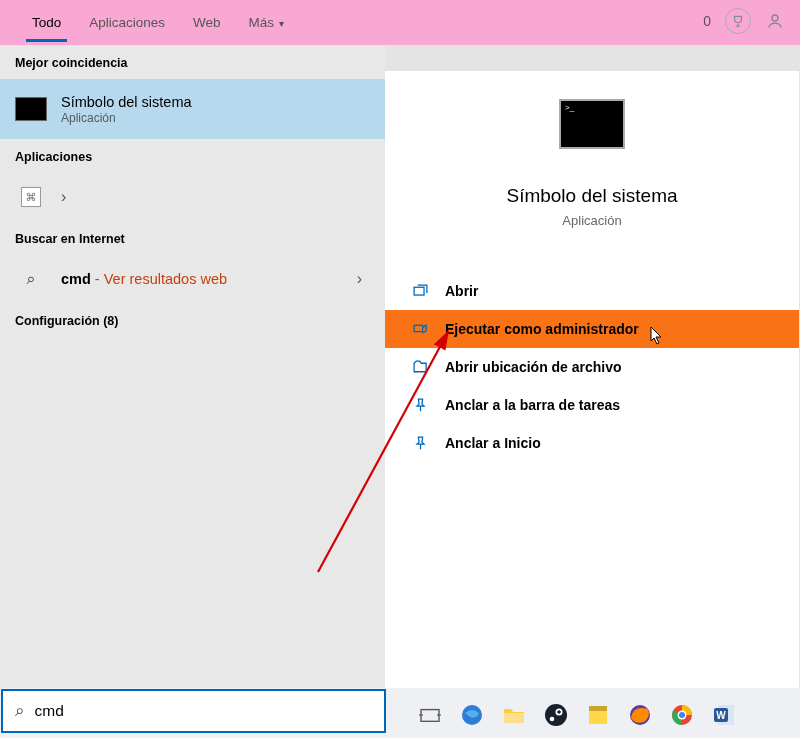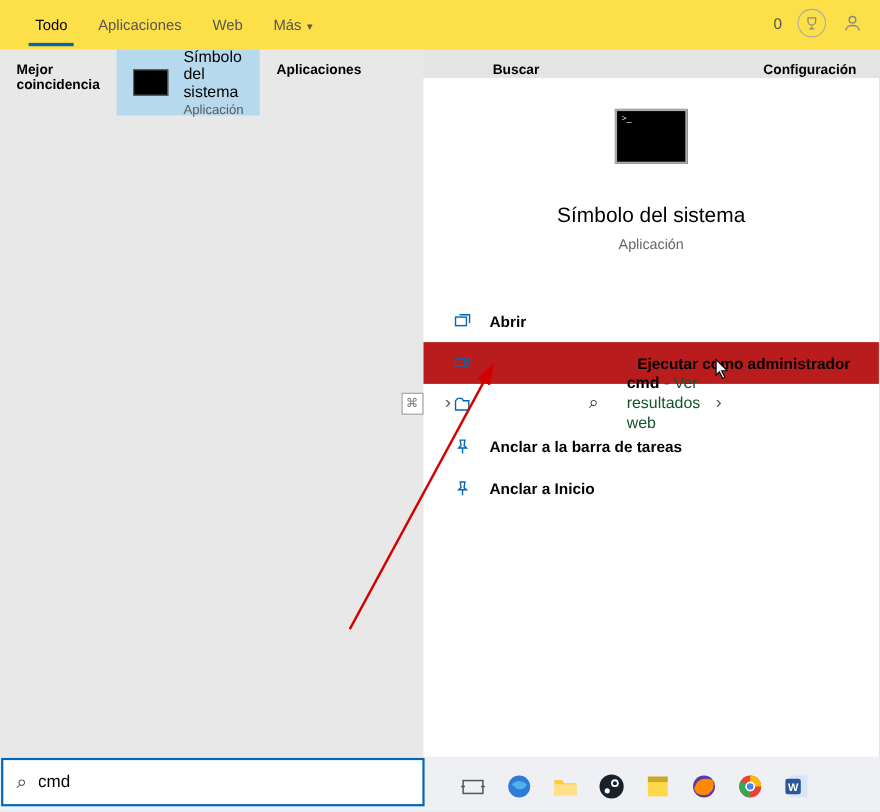--- a/index.html
+++ b/index.html
@@ -1,29 +1,29 @@
 <!DOCTYPE html>
 <html><head>
   <meta charset="utf-8">
   <style>
     * { margin: 0; padding: 0; box-sizing: border-box; font-family: "Segoe UI", Tahoma, sans-serif; }
     body { width: 800px; height: 738px; background: #e4e4e4; position: relative; overflow: hidden; }
 
     
-    .tabs-bar { height: 45px; background: #fde047; display: flex; align-items: center; padding-left: 18px; position: relative; }
+    .tabs-bar { height: 45px; background: #f9a8d4; display: flex; align-items: center; padding-left: 18px; position: relative; }
     .tab { padding: 12px 14px; font-size: 13.5px; color: #555; cursor: pointer; position: relative; }
     .tab.active { color: #000; font-weight: 400; }
     .tab.active::after { content: ""; position: absolute; bottom: 0; left: 8px; right: 8px; height: 3px; background: #0067b8; }
     .tab .chevron { margin-left: 5px; font-size: 10px; display: inline-block; }
     .top-right { position: absolute; right: 15px; top: 8px; display: flex; align-items: center; gap: 14px; font-size: 14px; color: #555; }
     .trophy-badge { width: 26px; height: 26px; border: 1.5px solid #aaa; border-radius: 50%; display:flex; align-items:center; justify-content:center; }
     .person { width: 20px; height: 20px; display:flex; align-items:center; justify-content:center; }
 
     .content { display: flex; height: 643px; }
-    .left-pane { width: 385px; background: #e8e8e8; display:flex; flex-direction:row; }
+    .left-pane { width: 385px; background: #e8e8e8; display:flex; flex-direction:column; }
     .right-pane { flex: 1; background: #fff; margin-top: 26px; margin-right: 1px; }
 
     .section-header { font-size: 12.5px; padding: 11px 15px 9px; color: #000; }
     .bold { font-weight: 600; }
 
     .result-item { display: flex; align-items: center; padding: 10px 15px; gap: 14px; position: relative; }
     .result-item.best { background: #b6d9ed; height: 60px; }
     .result-icon { width: 32px; height: 28px; display:flex; align-items:center; justify-content:center; flex-shrink:0; }
     .cmd-icon { width: 32px; height: 24px; background: #000; border: 1px solid #666; }
     .file-icon { width: 20px; height: 20px; border: 1px solid #999; background:#fff; display:flex; align-items:center; justify-content:center; font-size:11px; color:#777; }
@@ -36,21 +36,21 @@
 
     
     .preview { text-align: center; padding-top: 28px; }
     .preview-icon { width: 66px; height: 50px; background: #000; border: 2px solid #aaa; display:inline-block; position: relative; }
     .preview-icon::before { content: ">_"; color: #fff; position:absolute; top:2px; left:4px; font-size:8px; }
     .preview-title { font-size: 19px; margin-top: 32px; color:#000; }
     .preview-sub { font-size: 13px; color: #666; margin-top: 6px; }
 
     .actions { margin-top: 44px; }
     .action-item { display:flex; align-items:center; gap: 16px; padding: 10px 26px; font-size: 14px; color: #000; font-weight: bold; }
-    .action-item.hover { background: #b91c1c; justify-content: space-between; }
+    .action-item.hover { background: #f97316; }
     .action-icon { width: 18px; height: 18px; color: #0067b8; display:flex; align-items:center; justify-content:center; }
 
     
     .bottom-bar { position: absolute; bottom: 0; left: 0; width: 800px; height: 50px; display: flex; background: #eef0f3; }
     .search-box { width: 385px; height: 44px; background: #fff; border: 2px solid #0067b8; display: flex; align-items: center; padding: 0 12px; margin: 1px 0 0 1px; }
     .search-box .mag { font-size: 17px; color: #444; margin-right: 10px; }
     .search-box input { border: none; outline: none; font-size: 15.5px; width: 100%; background: transparent; }
     .taskbar-icons { flex:1; display:flex; align-items:center; gap: 14px; padding-left: 30px; padding-top:3px; }
     .tb-icon { width: 28px; height: 28px; display:flex; align-items:center; justify-content:center; font-size:18px; }
 
@@ -104,21 +104,21 @@
         </div>
       <span class="chevron-right">›</span>
     </div>
 
     <div class="section-header bold">Buscar en Internet</div>
     <div class="result-item">
       <div class="result-icon">
           <span class="search-icon-sm">⌕</span>
         </div>
       <div class="result-text">
-        <span class="result-title"><span class="cmd-strong">cmd</span><span style="color:#14532d"> - Ver resultados web</span></span>
+        <span class="result-title"><span class="cmd-strong">cmd</span><span style="color:#c2410c"> - Ver resultados web</span></span>
       </div>
       <span class="chevron-right">›</span>
     </div>
 
     <div class="section-header bold">Configuración (8)</div>
   </div>
 
   <div class="right-pane">
     <div class="preview">
       <div class="preview-icon"></div>
@@ -143,20 +143,21 @@
             </svg>
         </span>
         <span>Ejecutar como administrador</span>
       </div>
       <div class="action-item">
         <span class="action-icon">
           <svg width="17" height="17" viewBox="0 0 24 24" fill="none" stroke="#0067b8" stroke-width="1.8">
               <path d="M3 6l3-3h5l2 3h7v12H3z"></path>
             </svg>
         </span>
+        <span>Abrir ubicación de archivo</span>
       </div>
       <div class="action-item">
         <span class="action-icon">
           <svg width="17" height="17" viewBox="0 0 24 24" fill="none" stroke="#0067b8" stroke-width="1.8">
               <path d="M9 3h6l-1 7 3 3H7l3-3-1-7zM12 13v7"></path>
             </svg>
         </span>
         <span>Anclar a la barra de tareas</span>
       </div>
       <div class="action-item">

